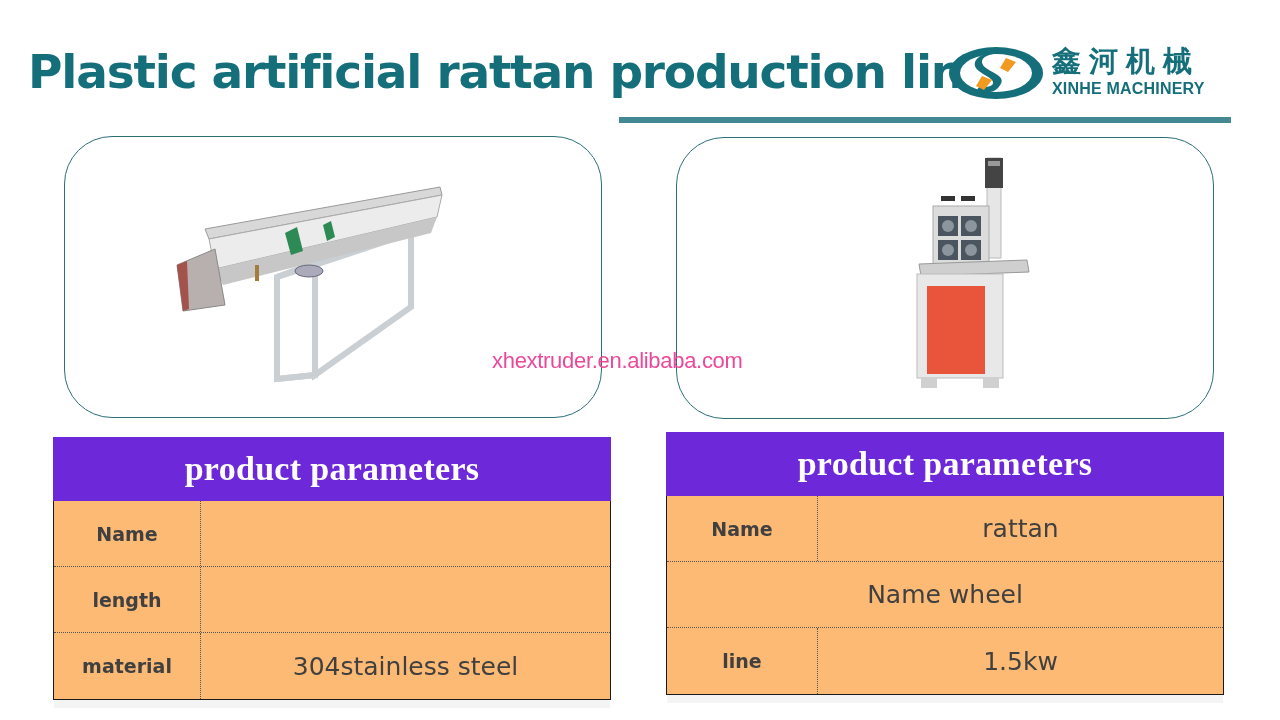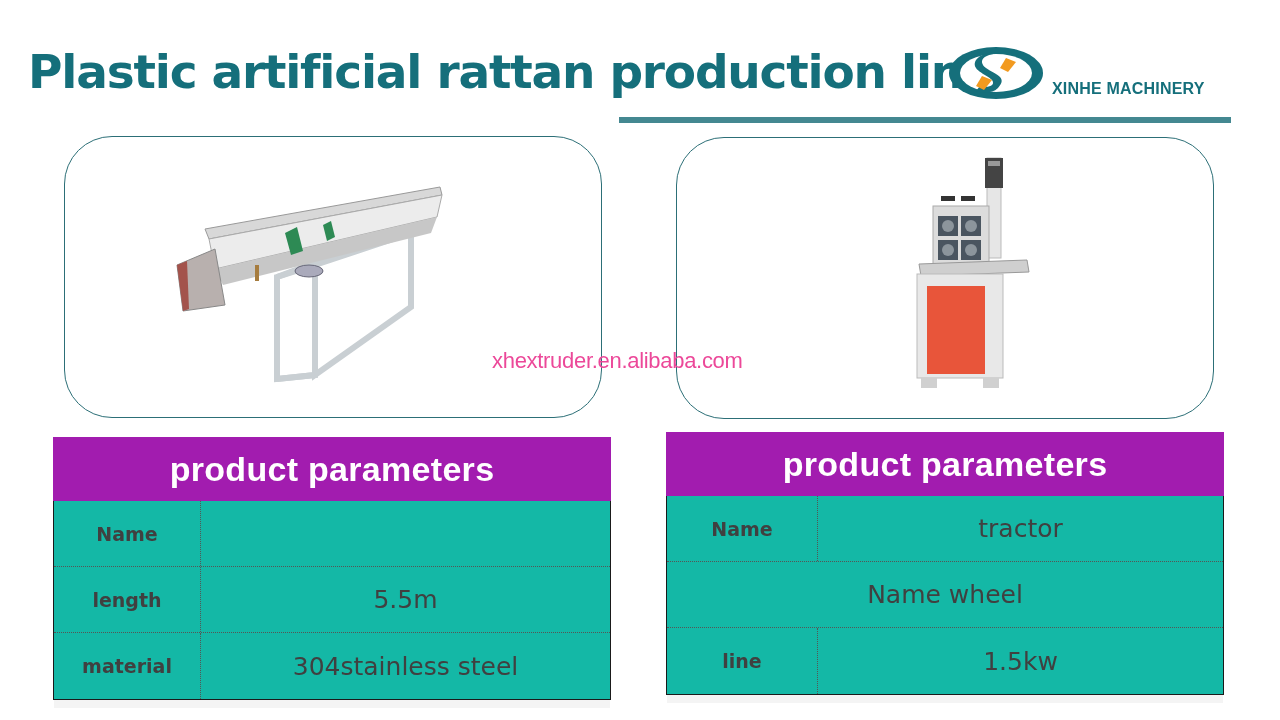--- a/index.html
+++ b/index.html
@@ -36,26 +36,26 @@
     .watermark {
       position: absolute; left: 492px; top: 348px;
       font-family: "Liberation Sans", sans-serif; font-size: 22px; color: #ec4899;
       white-space: nowrap; letter-spacing: -0.3px;
     }
 
     .param-table { position: absolute; width: 558px; }
     .table-left { left: 53px; top: 437px; }
     .table-right { left: 666px; top: 432px; }
     .param-header {
-      height: 64px; background: #a21caf; color: #ffffff; text-align: center;
-      font-family: Liberation Sans, sans-serif; font-weight: bold; font-size: 34px;
+      height: 64px; background: #6d28d9; color: #ffffff; text-align: center;
+      font-family: Liberation Serif, serif; font-weight: bold; font-size: 34px;
       line-height: 64px; letter-spacing: 0.3px;
     }
     .param-body {
-      background: #14b8a6; border-left: 1.5px solid #1a1a1a; border-right: 1.5px solid #1a1a1a;
+      background: #fdba74; border-left: 1.5px solid #1a1a1a; border-right: 1.5px solid #1a1a1a;
       border-bottom: 1.5px solid #1a1a1a; position: relative;
     }
     .param-body::after {
       content: ""; position: absolute; left: 0; right: 0; bottom: -9px; height: 8px; background: #f4f4f4;
     }
     .param-row { display: flex; height: 66px; border-bottom: 1px dotted #555; }
     .param-row:last-child { border-bottom: none; }
     .param-key {
       width: 147px; border-right: 1px dotted #555; display: flex; align-items: center; justify-content: center;
       font-family: "DejaVu Sans", sans-serif; font-weight: bold; font-size: 19px; color: #404040;
@@ -72,20 +72,21 @@
 <div class="title">Plastic artificial rattan production line</div>
 
 <div class="logo">
   <svg class="logo-mark" viewBox="0 0 100 58">
     <ellipse cx="50" cy="29" rx="47" ry="26" fill="#156f7b"></ellipse>
     <ellipse cx="50" cy="29" rx="36" ry="19" fill="#ffffff"></ellipse>
     <path d="M58 10 C40 8 30 16 40 24 C50 31 62 33 52 44 C46 50 36 49 30 47 L34 42 C42 44 50 42 46 36 C40 30 24 26 30 16 C35 9 48 7 60 9 Z" fill="#156f7b"></path>
     <path d="M60 14 L70 18 L62 28 L54 24 Z" fill="#f29a1f"></path>
     <path d="M36 32 L46 36 L38 46 L30 42 Z" fill="#f29a1f"></path>
   </svg>
+  <div class="logo-cn">鑫河机械</div>
   <div class="logo-en">XINHE MACHINERY</div>
 </div>
 
 <div class="rule"></div>
 
 <div class="photo-card card-left">
   <svg width="538" height="282" viewBox="0 0 538 282">
 
     <g fill="none" stroke="#c9cfd3" stroke-width="6">
       <polygon points="212,140 250,128 250,238 212,242"></polygon>
@@ -142,35 +143,34 @@
 <div class="watermark">xhextruder.en.alibaba.com</div>
 
 <div class="param-table table-left">
   <div class="param-header">product parameters</div>
   <div class="param-body">
     <div class="param-row">
       <div class="param-key">Name</div>
     </div>
     <div class="param-row">
       <div class="param-key">length</div>
-      <div class="param-val">5.5m</div>
     </div>
     <div class="param-row">
       <div class="param-key">material</div>
       <div class="param-val">304stainless steel</div>
     </div>
   </div>
 </div>
 
 <div class="param-table table-right">
   <div class="param-header">product parameters</div>
   <div class="param-body">
     <div class="param-row">
       <div class="param-key">Name</div>
-      <div class="param-val">tractor</div>
+      <div class="param-val">rattan</div>
     </div>
     <div class="param-row">
       <div class="param-val">Name wheel</div>
     </div>
     <div class="param-row">
       <div class="param-key">line</div>
       <div class="param-val">1.5kw</div>
     </div>
   </div>
 </div>

